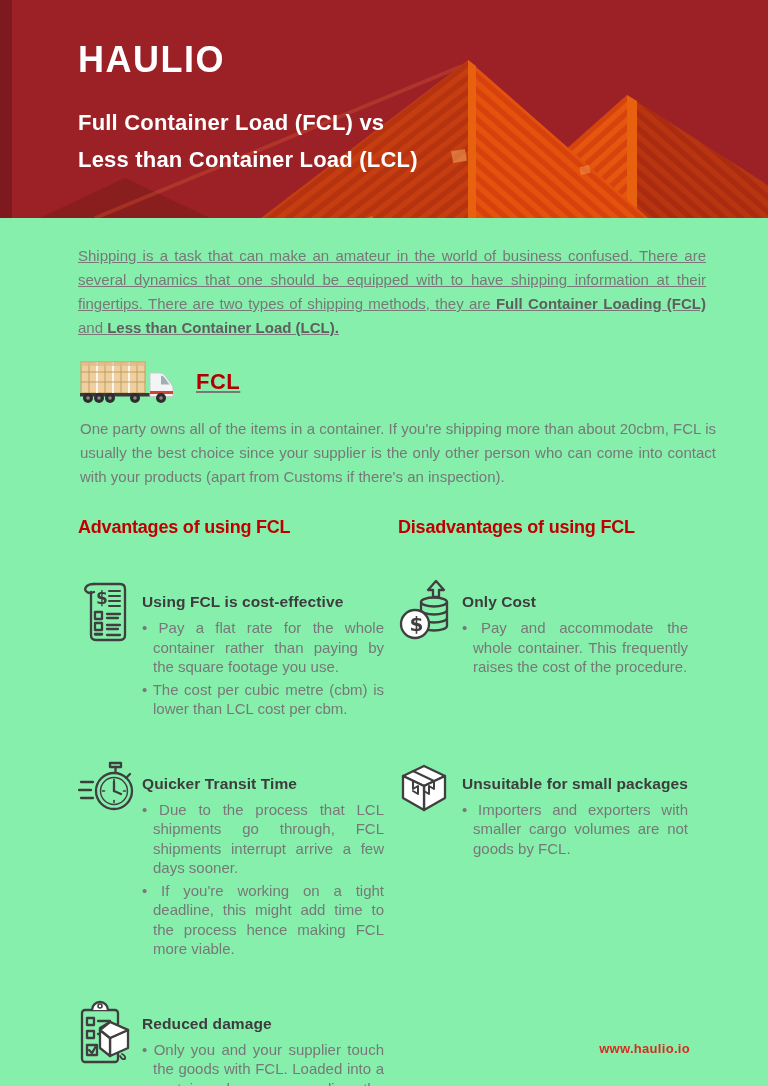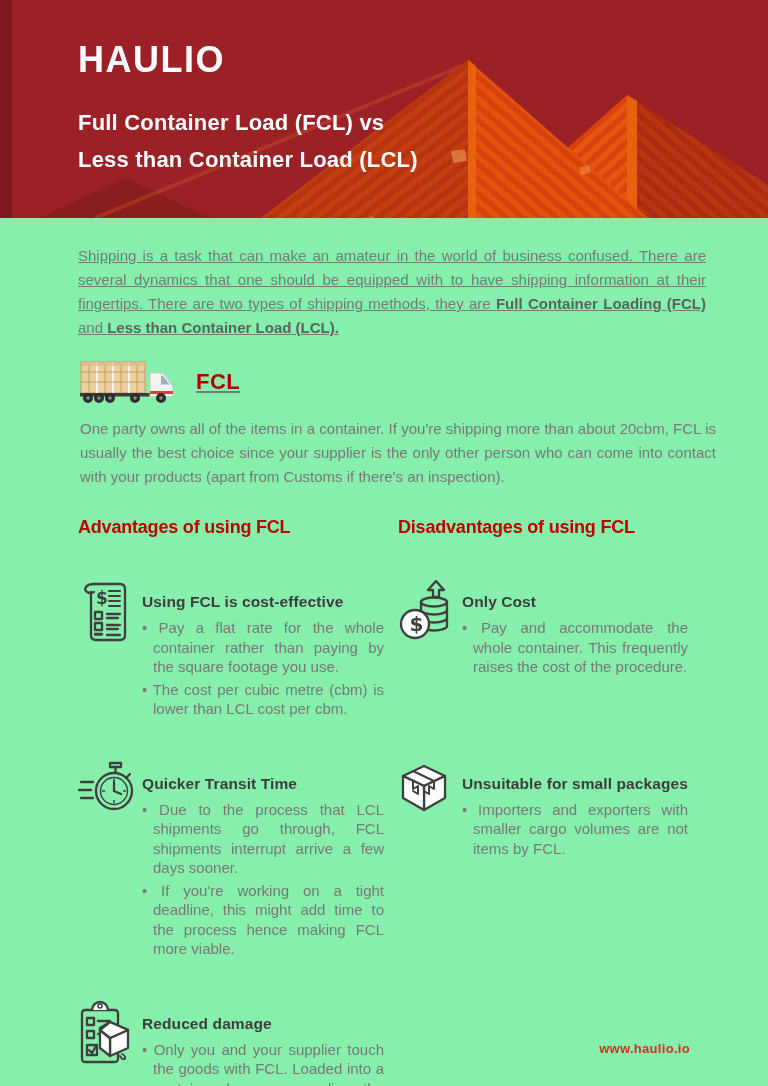--- a/index.html
+++ b/index.html
@@ -246,21 +246,21 @@
             <polygon class="fillw" points="26,6 47,16 26,26 5,16"></polygon>
             <polygon class="fillw" points="47,16 47,38 26,50 26,26"></polygon>
             <polygon class="fillw" points="5,16 5,38 26,50 26,26"></polygon>
             <polyline points="15,11 36,21 36,29 31,26 31,34 26,31" stroke-width="2"></polyline>
             <polyline points="15,11 15,19 20,16 20,24 15,21" stroke-width="2" transform="translate(0,10)"></polyline>
           </svg>
         </div>
         <div class="txt">
           <h4 class="item-title">Unsuitable for small packages</h4>
           <ul class="bullets">
-            <li>Importers and exporters with smaller cargo volumes are not items by FCL.</li>
+            <li>Importers and exporters with smaller cargo volumes are not goods by FCL.</li>
           </ul>
         </div>
       </div>
 
       <div class="item">
         <div class="icon-box">
           <svg class="lineicon" width="56" height="70" viewBox="0 0 56 70">
             <rect x="4" y="10" width="36" height="52" rx="3"></rect>
             <path d="M14 10 a8 8 0 0 1 16 0" class="fillw"></path>
             <circle cx="22" cy="6" r="2" stroke-width="1.6"></circle>

